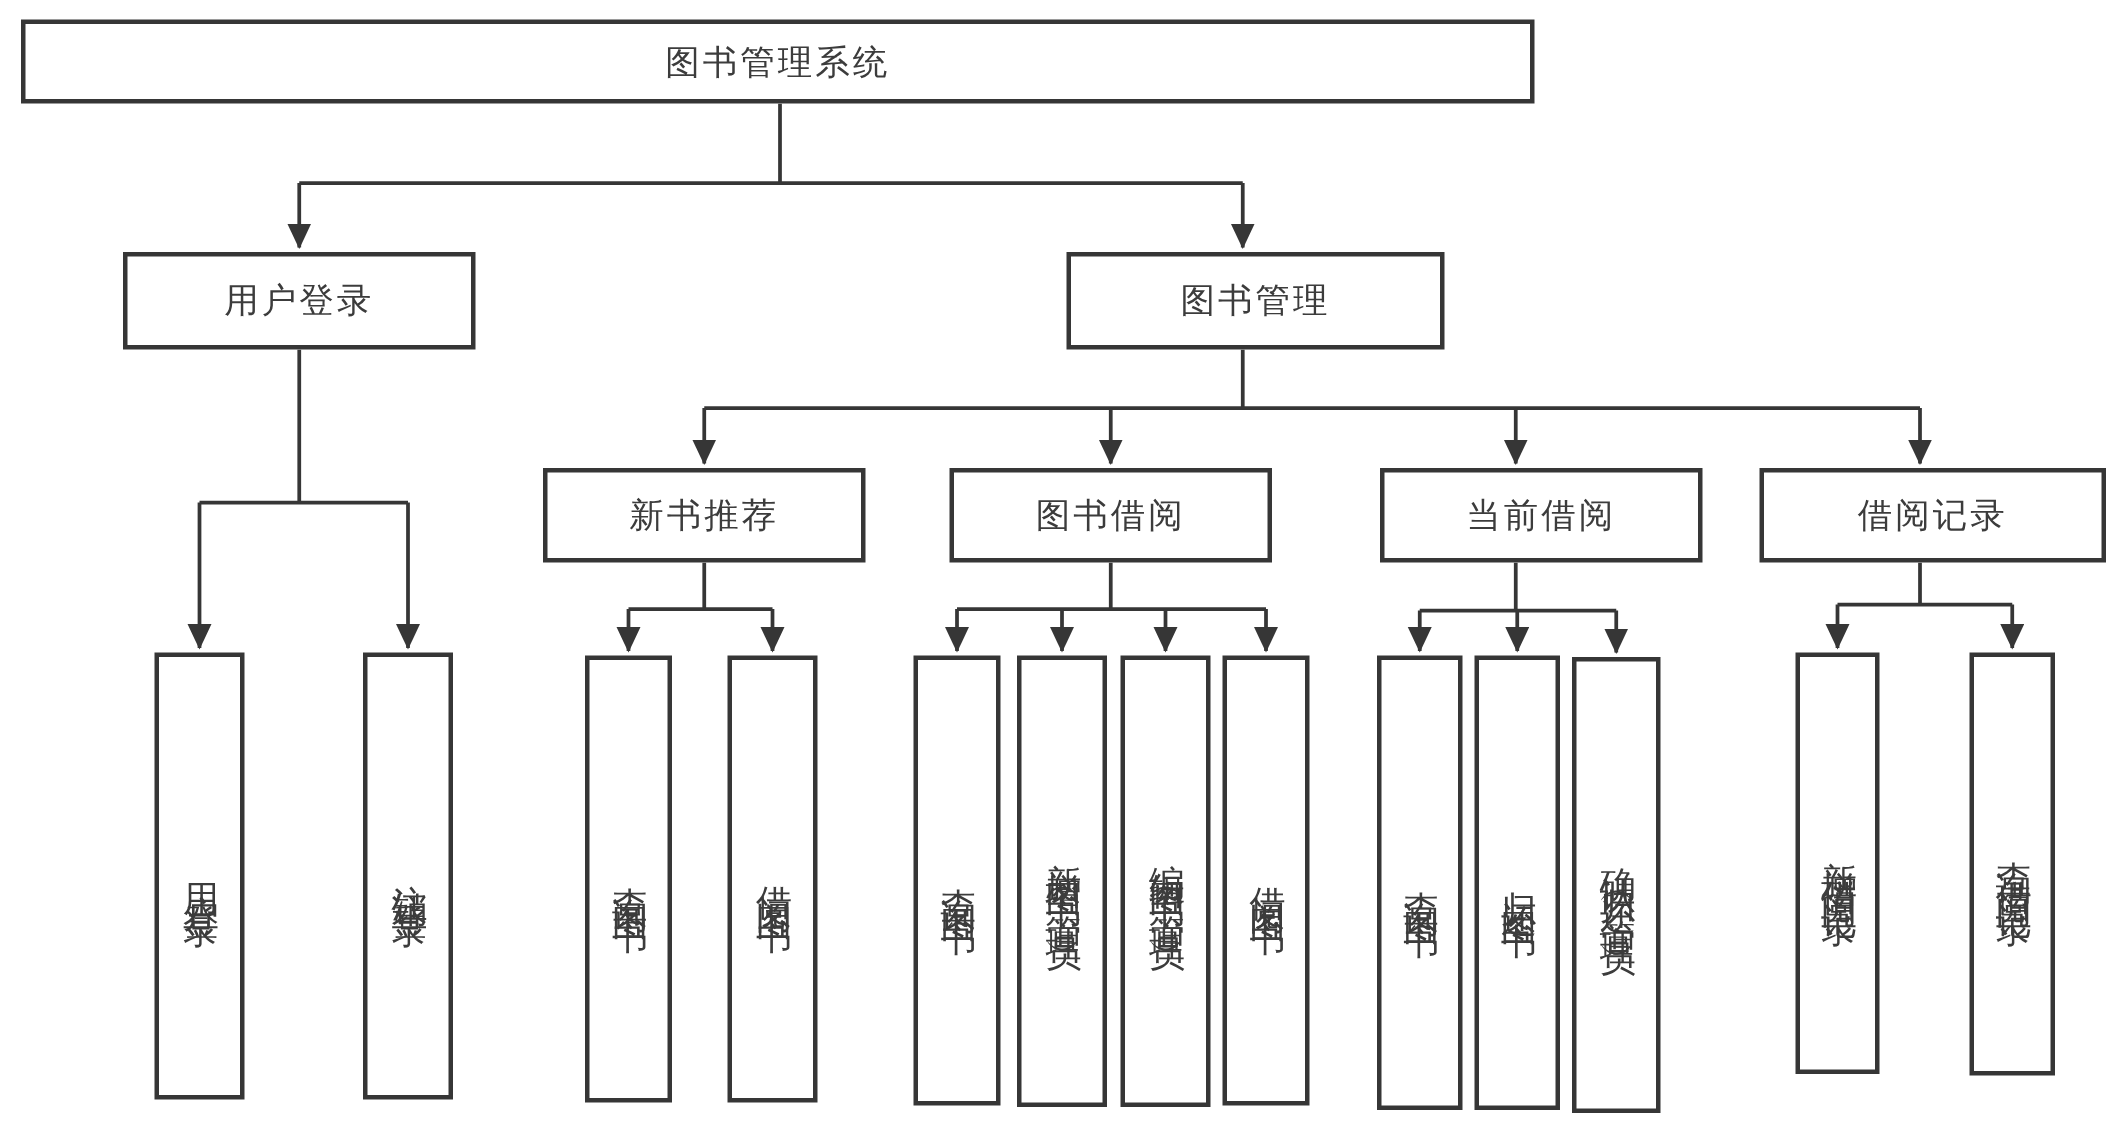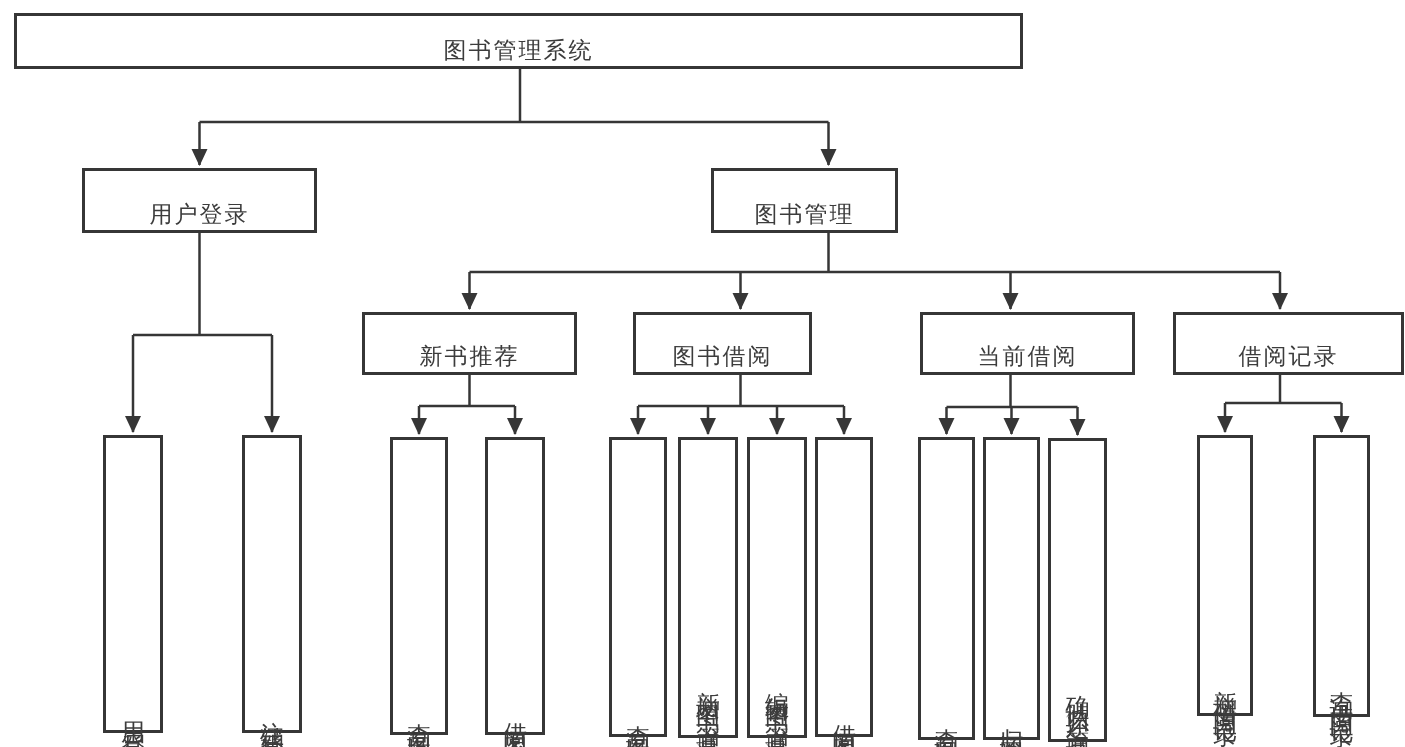--- a/index.html
+++ b/index.html
@@ -20,21 +20,21 @@
     left: 0;
     top: 0;
     pointer-events: none;
   }
   .node {
     position: absolute;
     box-sizing: border-box;
     background: #ffffff;
     border: 3px solid #363636;
     display: flex;
-    align-items: flex-end;
+    align-items: center;
     justify-content: center;
     color: #3c3c3c;
   }
   .node.h {
     font-size: 23px;
     letter-spacing: 2px;
     white-space: nowrap;
   }
   .node.root {
     font-size: 23px;
@@ -116,28 +116,28 @@
     </g>
   </svg>
 
   <div class="node root" style="left:14px;top:13px;width:1009px;height:56px">
     <span>图书管理系统</span>
   </div>
 
   <div class="node h" style="left:82px;top:168px;width:235px;height:65px">
     <span>用户登录</span>
   </div>
-  <div class="node h" style="left:711px;top:168px;width:187px;height:65px">
+  <div class="node h" style="left:711px;top:168px;width:252px;height:65px">
     <span>图书管理</span>
   </div>
 
   <div class="node h" style="left:362px;top:312px;width:215px;height:63px">
     <span>新书推荐</span>
   </div>
-  <div class="node h" style="left:633px;top:312px;width:179px;height:63px">
+  <div class="node h" style="left:633px;top:312px;width:215px;height:63px">
     <span>图书借阅</span>
   </div>
   <div class="node h" style="left:920px;top:312px;width:215px;height:63px">
     <span>当前借阅</span>
   </div>
   <div class="node h" style="left:1173px;top:312px;width:231px;height:63px">
     <span>借阅记录</span>
   </div>
 
   <div class="node v" style="left:103px;top:435px;width:60px;height:298px">

